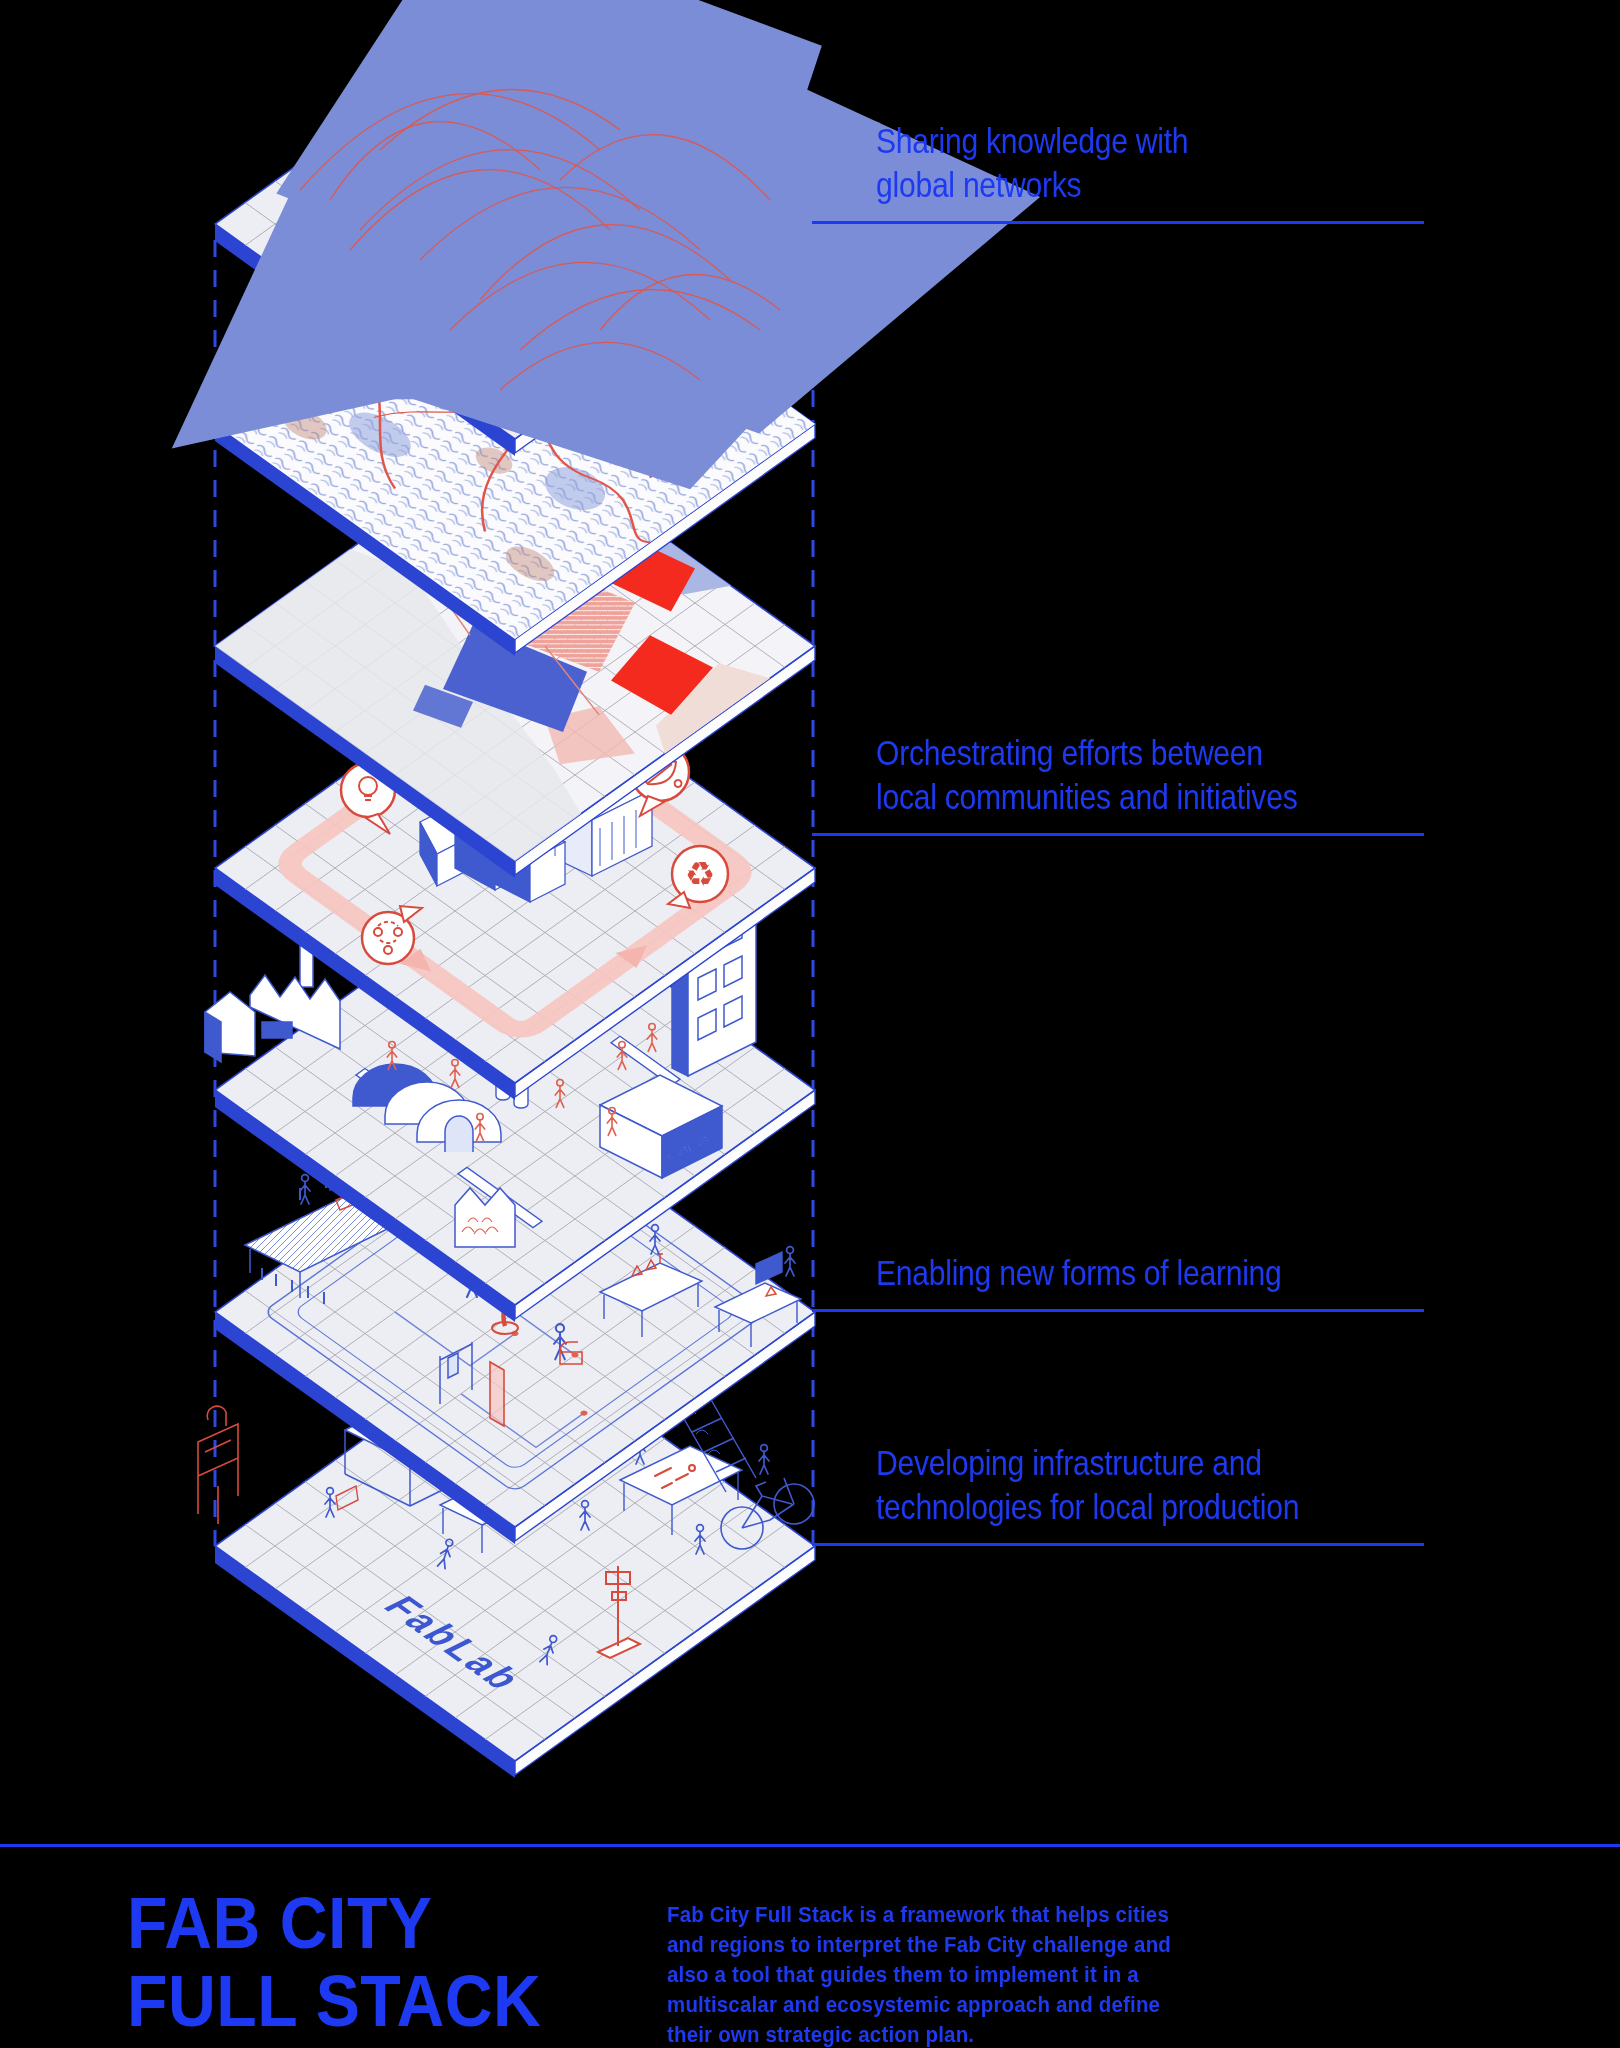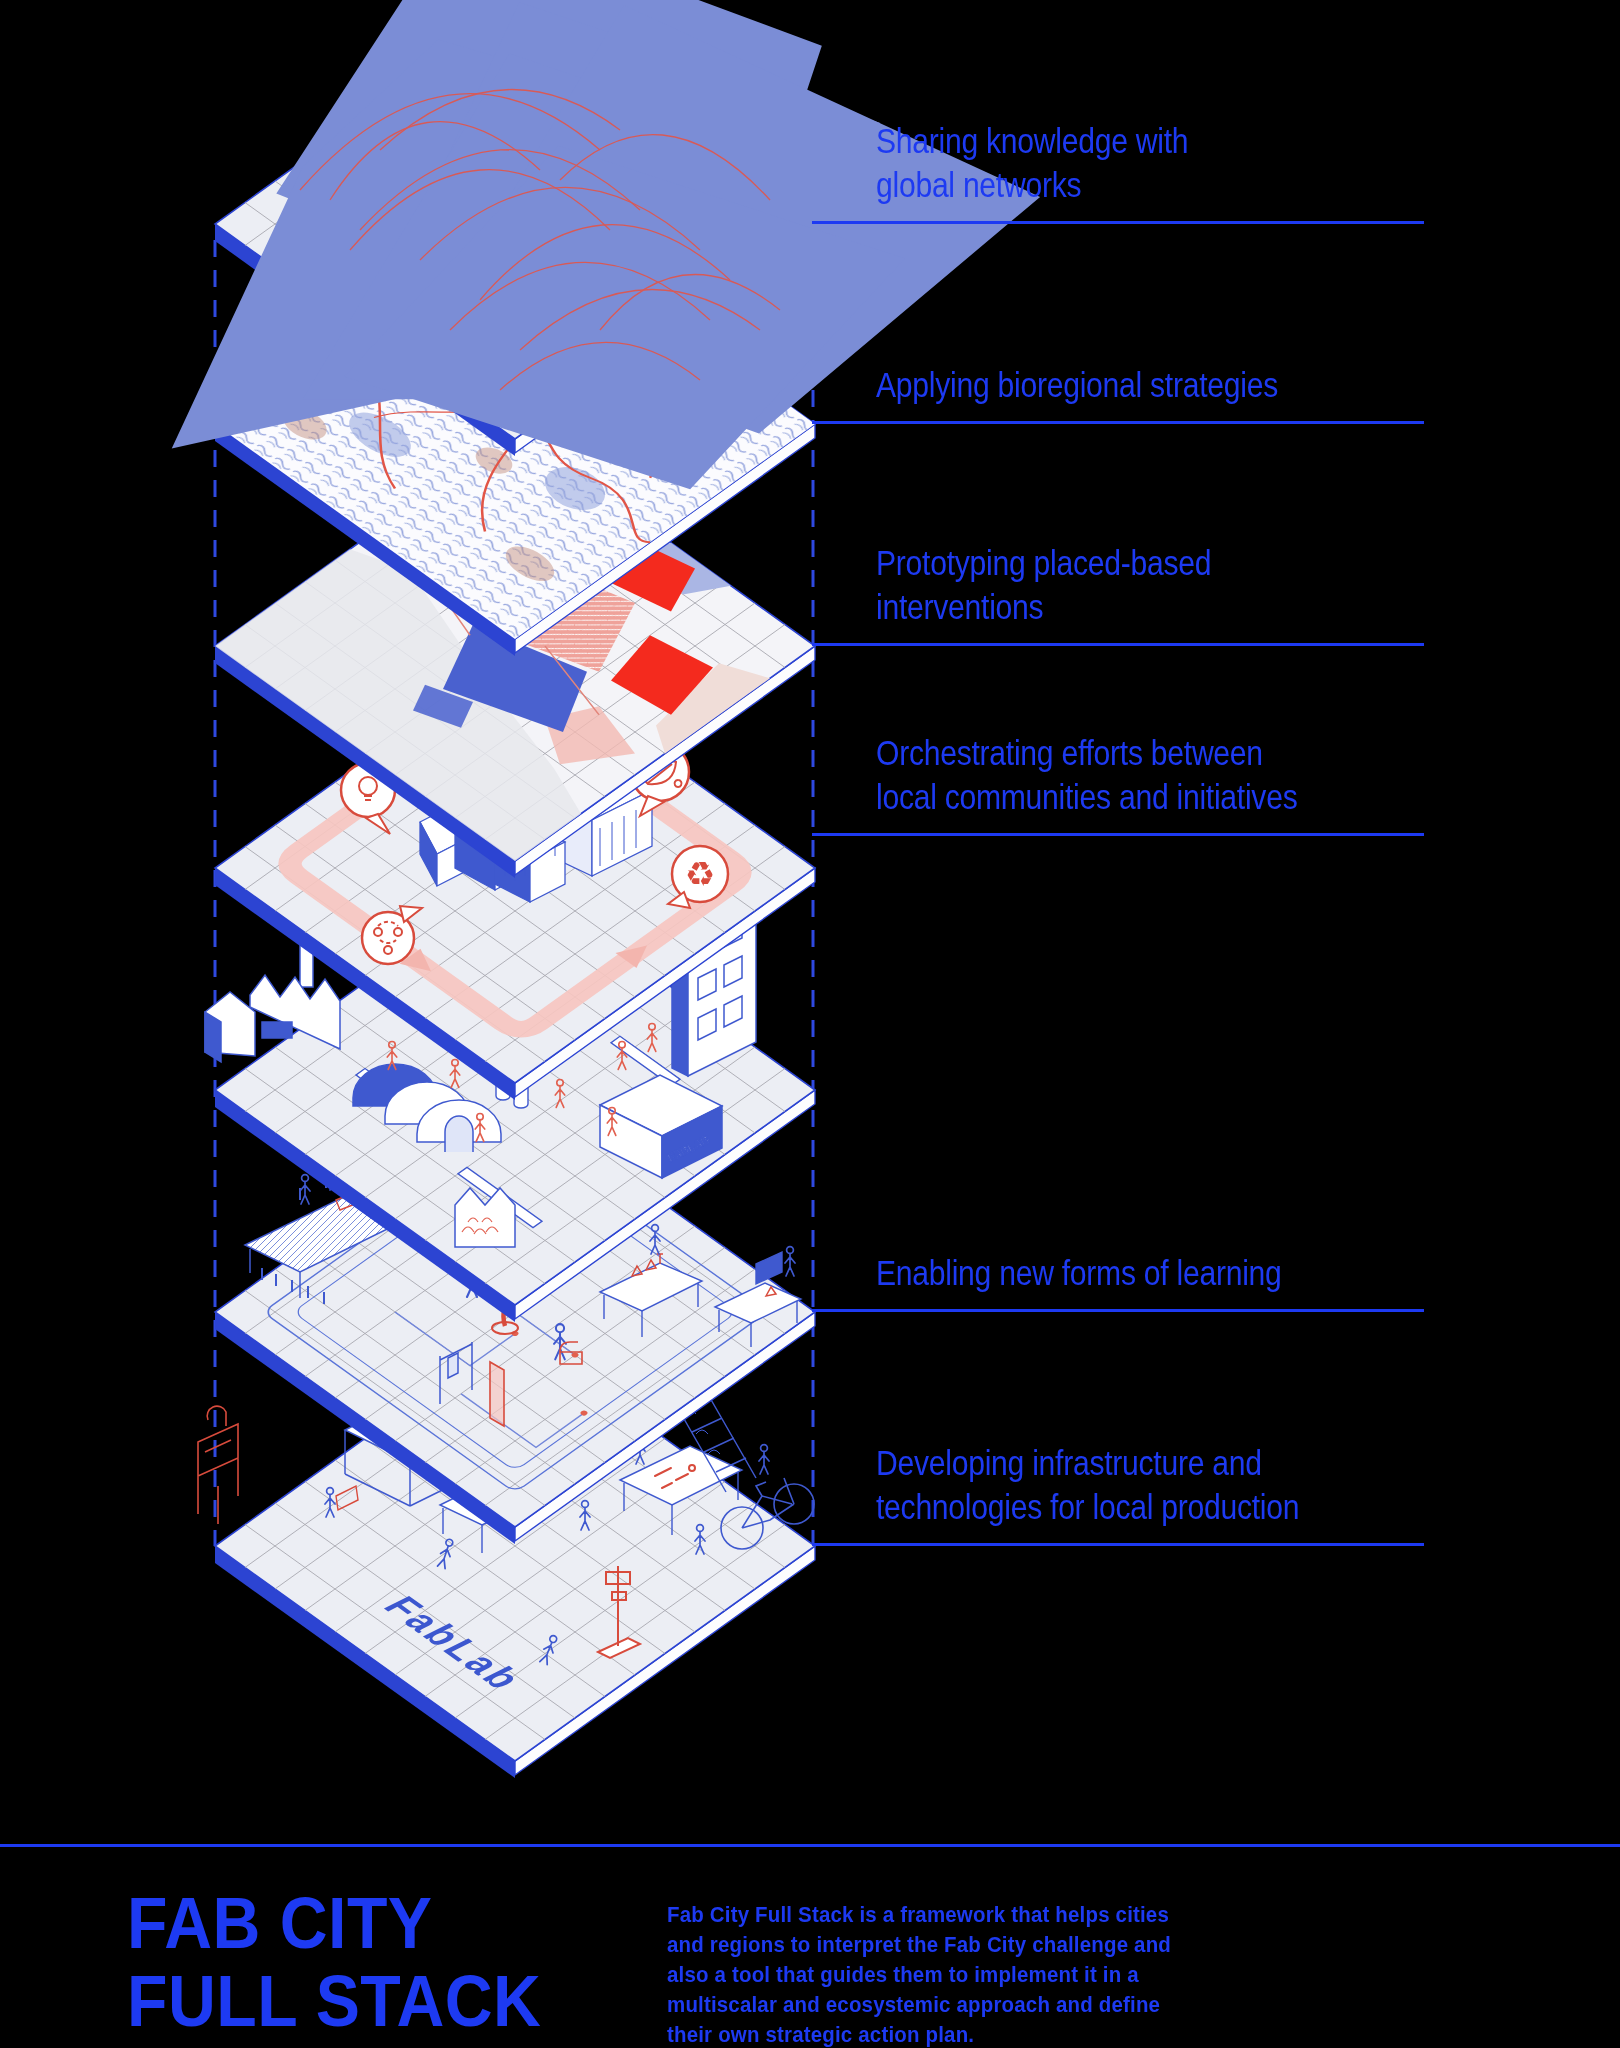--- a/index.html
+++ b/index.html
@@ -410,27 +410,20 @@
       <path d="M600 330 Q680 230 780 310"></path>
       <path d="M500 390 Q600 300 700 380"></path>
     </g>
   </g>
 </svg>
 
 <div class="layer-label" style="bottom:1824px">
   <span class="txt">Sharing knowledge with
 global networks</span>
 </div>
-<div class="layer-label" style="bottom:1624px">
-  <span class="txt">Applying bioregional strategies</span>
-</div>
-<div class="layer-label" style="bottom:1402px">
-  <span class="txt">Prototyping placed-based
-interventions</span>
-</div>
 <div class="layer-label" style="bottom:1212px">
   <span class="txt">Orchestrating efforts between
 local communities and initiatives</span>
 </div>
 <div class="layer-label" style="bottom:502px">
   <span class="txt">Developing infrastructure and
 technologies for local production</span>
 </div>
 <div class="layer-label" style="bottom:736px">
   <span class="txt">Enabling new forms of learning</span>

